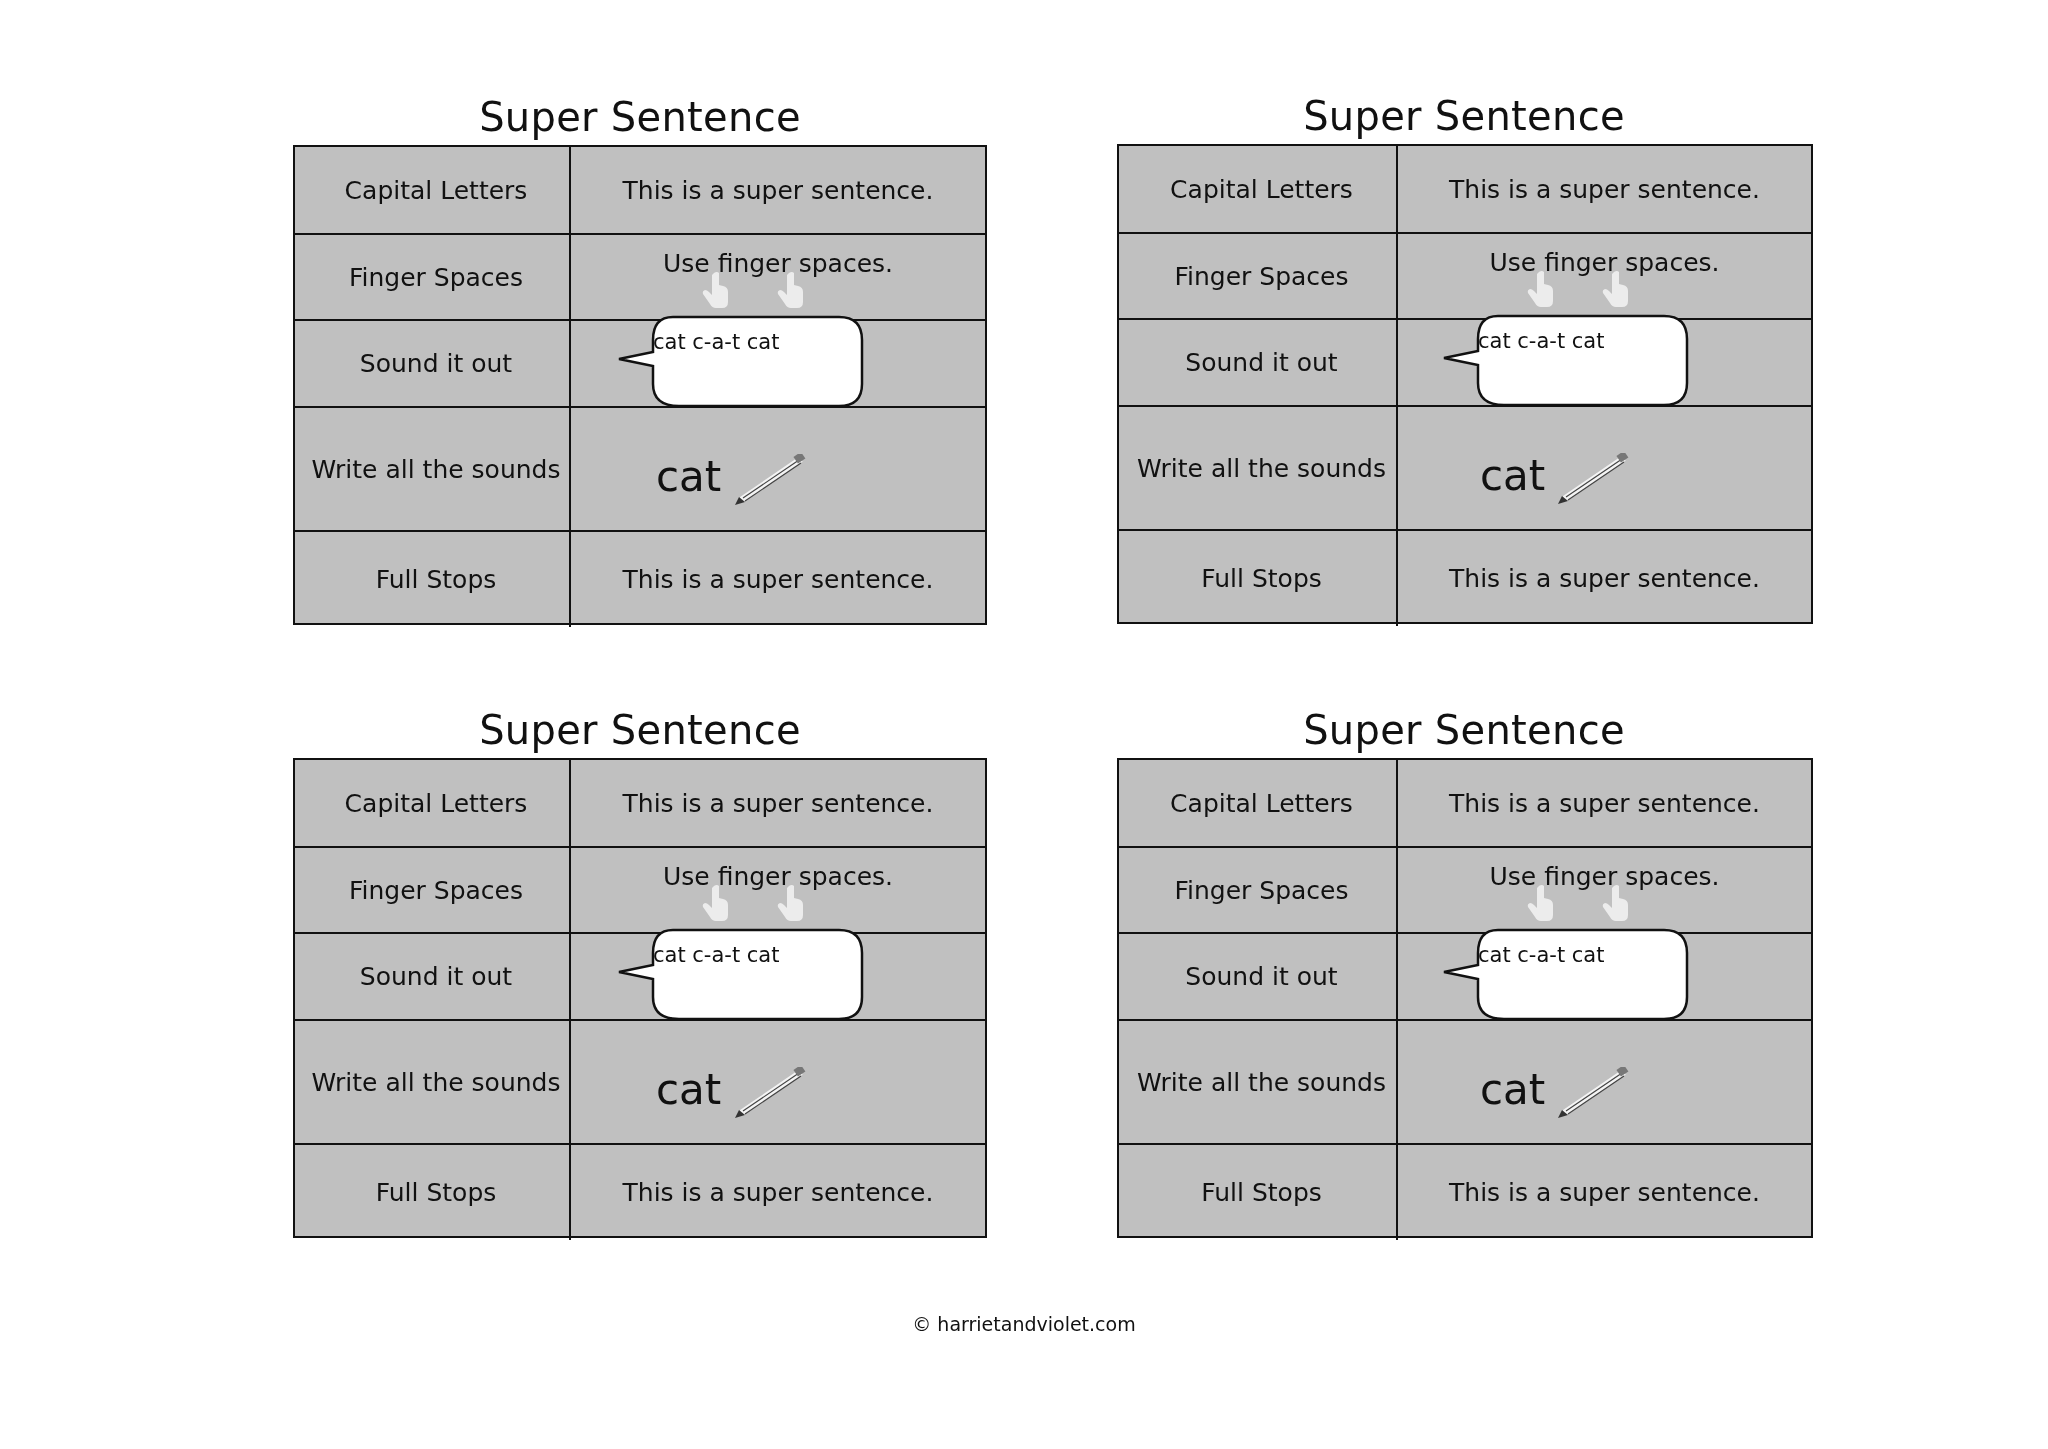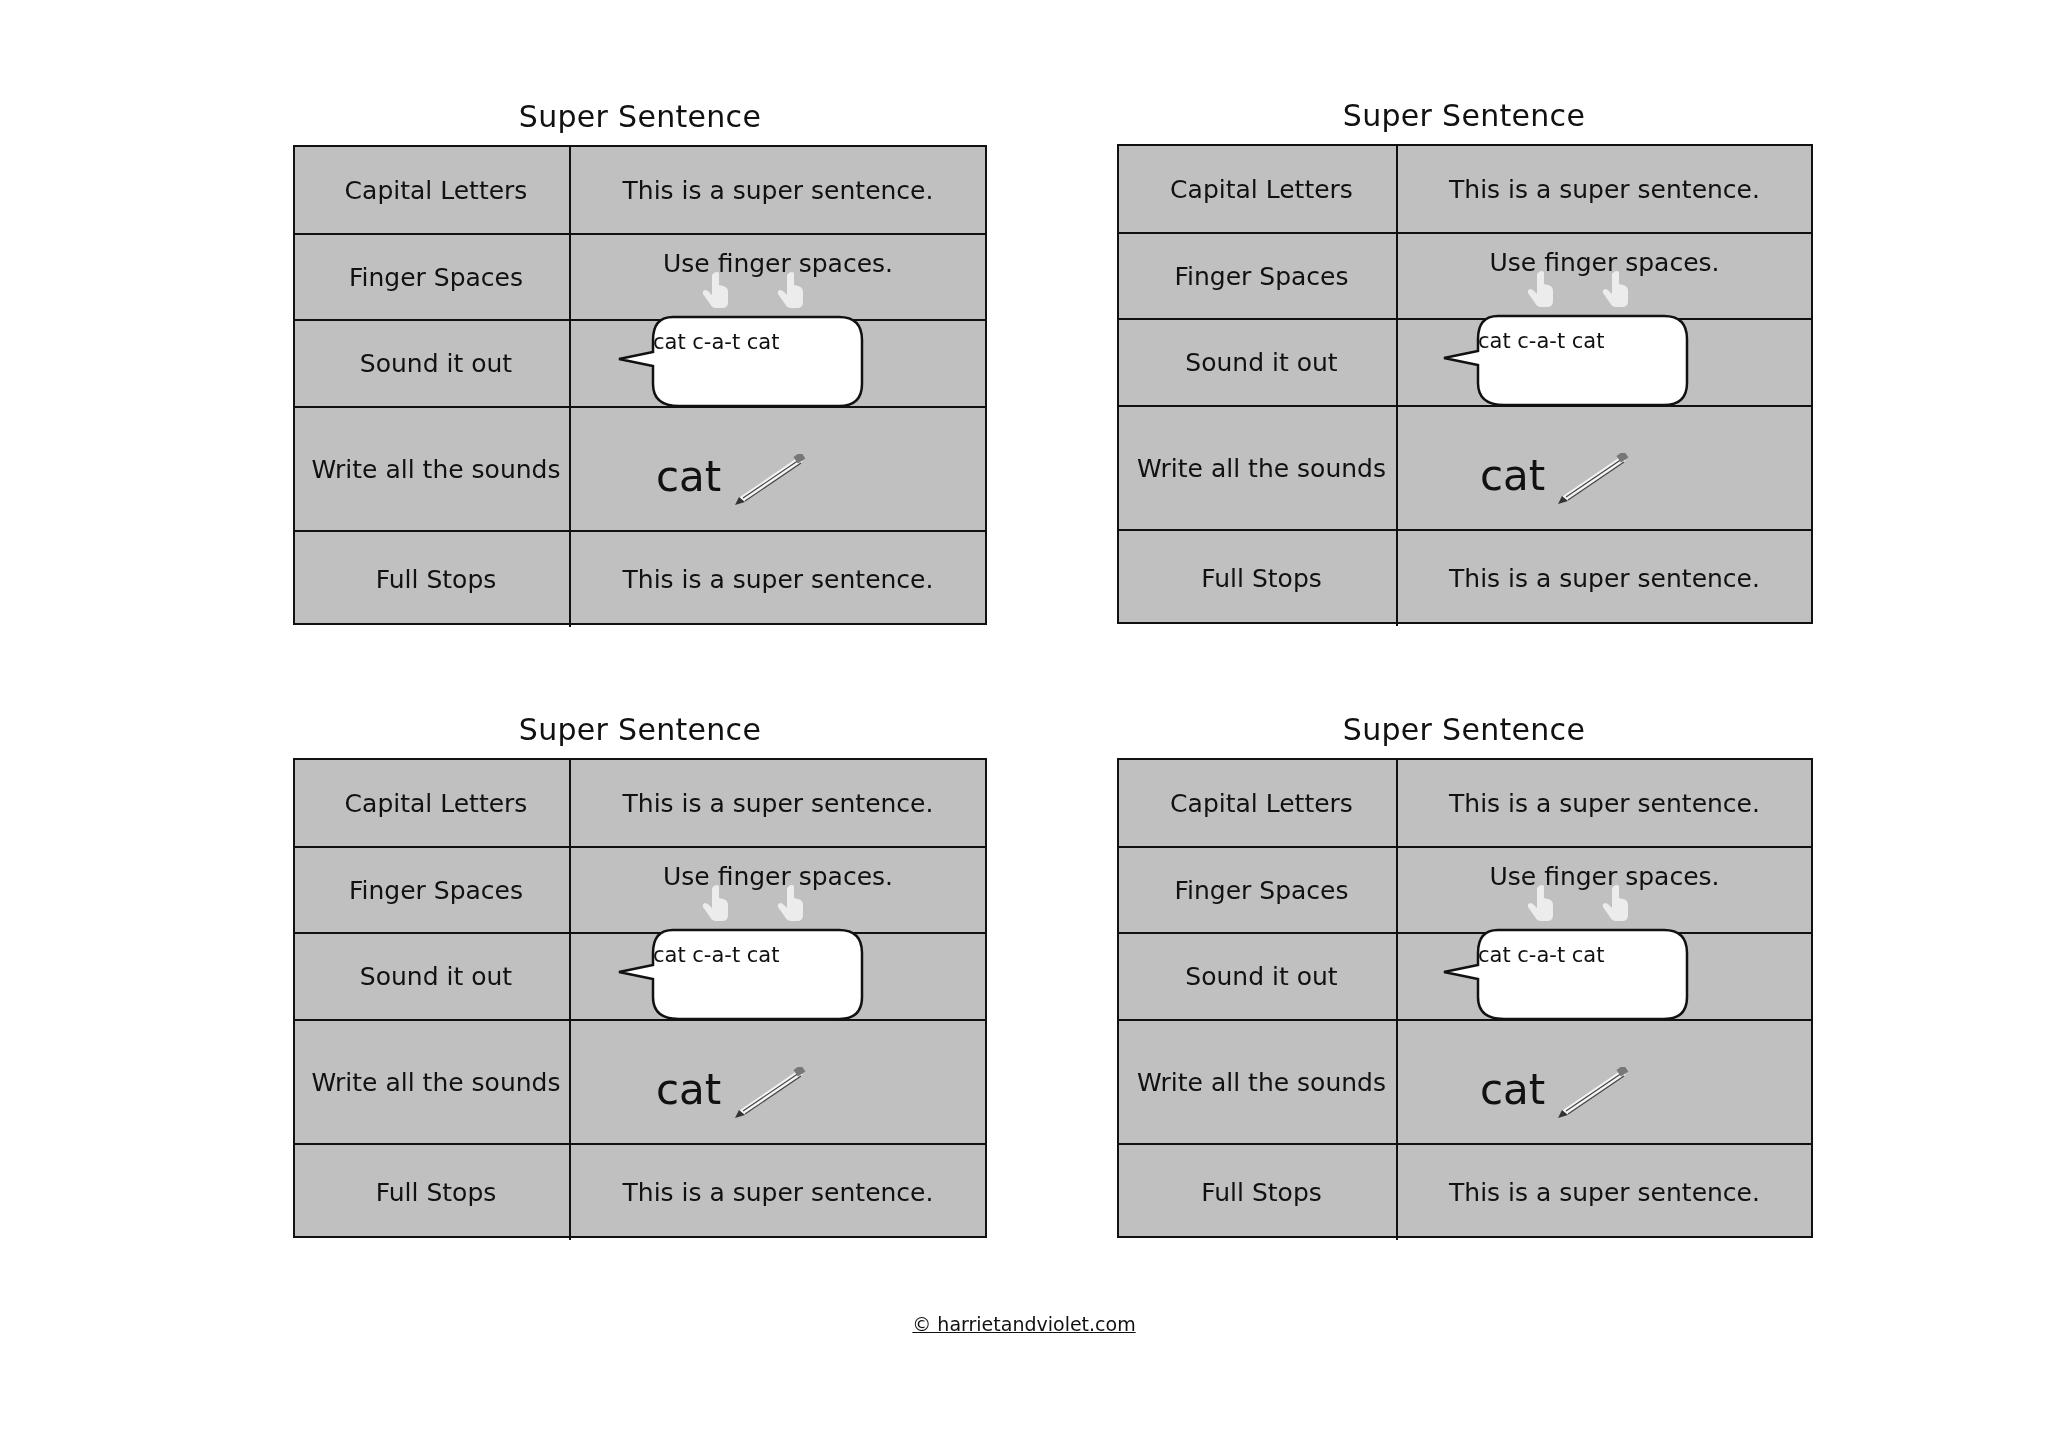--- a/index.html
+++ b/index.html
@@ -1,35 +1,35 @@
 <!DOCTYPE html>
 <html><head>
 <meta charset="utf-8">
 <style>
   html, body { margin:0; padding:0; }
   body { width:2048px; height:1449px; background:#ffffff; position:relative; overflow:hidden;
          font-family:"DejaVu Sans", sans-serif; color:#111; }
   .card { position:absolute; width:694px; }
   .card-title { position:absolute; left:0; width:100%; top:-50px; height:44px; text-align:center;
-                font-size:30px; line-height:44px; color:#111; letter-spacing:0.3px; }
+                font-size:40px; line-height:44px; color:#111; letter-spacing:0.3px; }
   .grid { position:absolute; left:0; top:0; width:694px; height:480px; border:2.5px solid #111; box-sizing:border-box;
           background:#c0c0c0; }
   .row { position:absolute; left:0; width:100%; border-top:2.5px solid #111; box-sizing:border-box; }
   .row:first-child { border-top:none; }
   .lab { position:absolute; left:8px; top:0; height:100%; width:268px; border-right:2.5px solid #111; box-sizing:border-box;
          display:flex; align-items:center; justify-content:center; font-size:25px; color:#111; }
   .val { position:absolute; left:268px; right:0; top:0; height:100%; display:flex; align-items:center; justify-content:center;
          font-size:25px; color:#111;padding-left:8px; }
   .val.top { align-items:flex-start; padding-top:14px; box-sizing:border-box; }
   .hand { position:absolute; width:30px; height:38px; }
   .bubble { position:absolute; left:305px; top:-8px; width:210px; height:90px; }
   .bubble-text { position:absolute; left:0; width:100%; top:16px; text-align:left; font-size:21px; color:#111; }
   .catword { position:absolute; left:93px; top:44px; font-size:42px; color:#111; }
   .pencil { position:absolute; left:170px; top:46px; width:75px; height:52px; }
-  .footer { position:absolute; left:0; width:100%; top:1313px; text-align:center; font-size:19px; color:#111;text-decoration:underline; }
+  .footer { position:absolute; left:0; width:100%; top:1313px; text-align:center; font-size:19px; color:#111; }
 </style>
 </head>
 <body>
 
 <div class="card" style="left:293px; top:145px;">
   <div class="card-title">Super Sentence</div>
   <div class="grid">
     <div class="row" style="top:0; height:86px;">
       <div class="lab">Capital Letters</div>
       <div class="val">This is a super sentence.</div>

